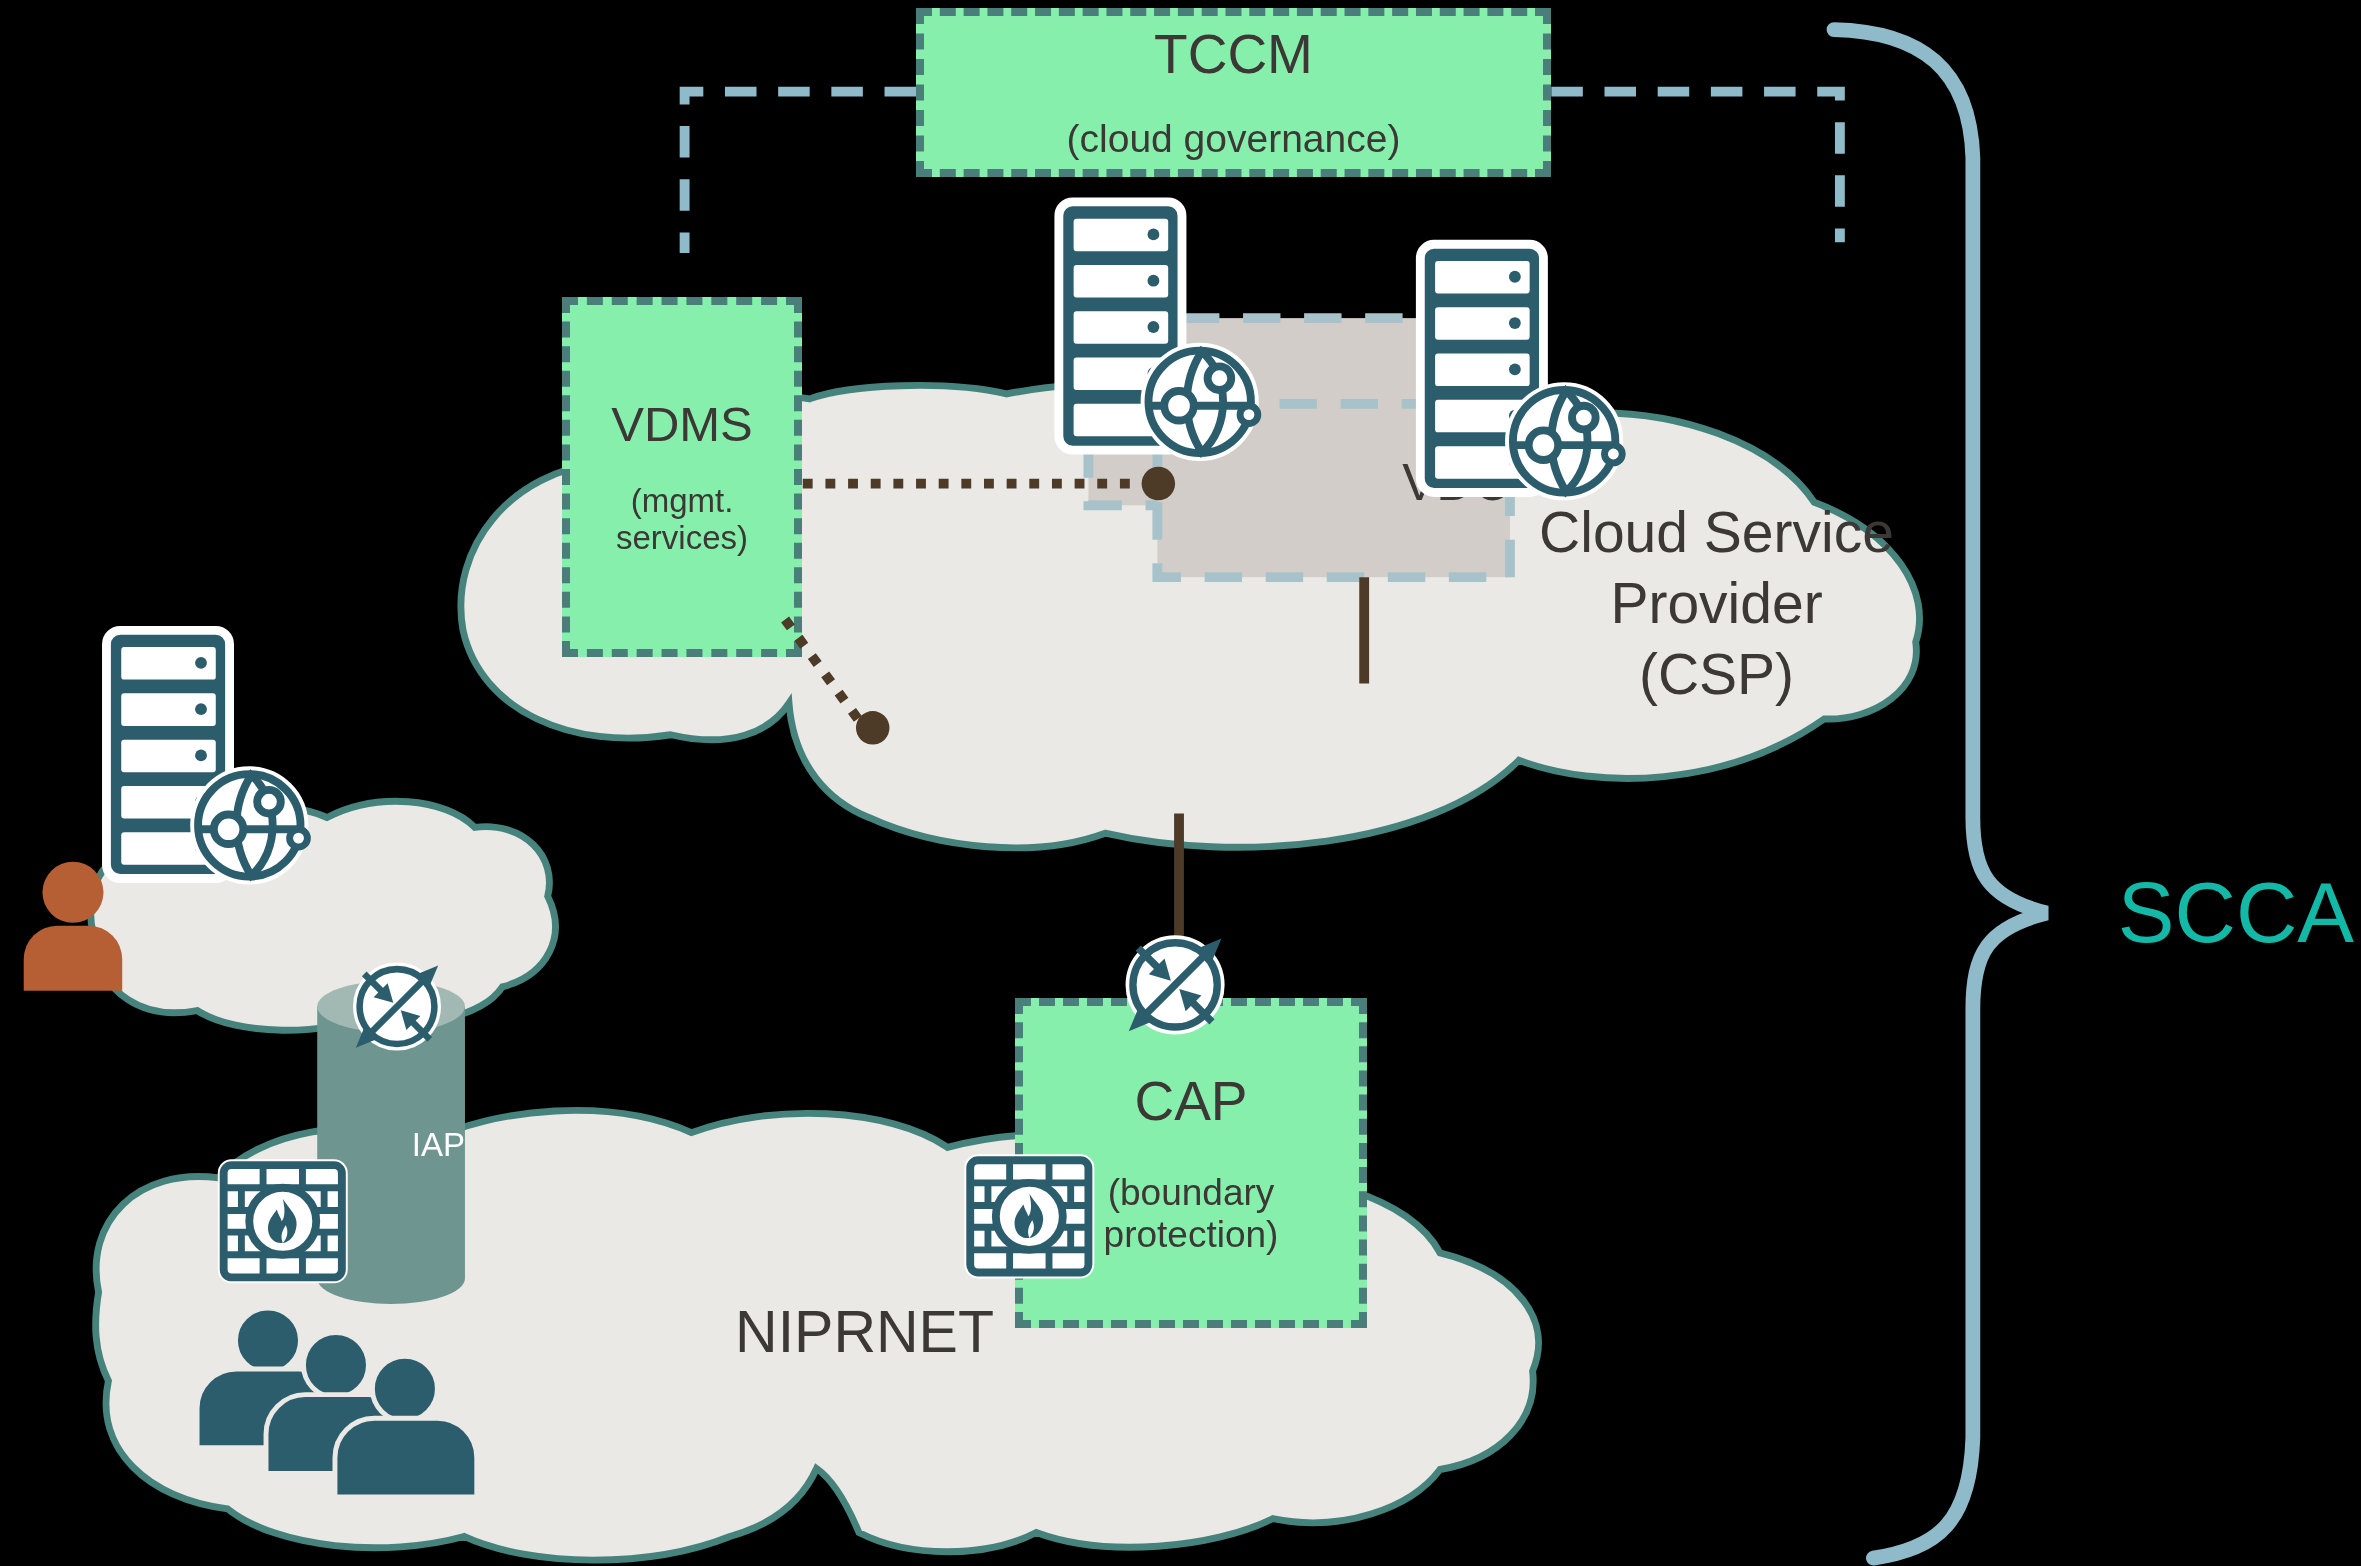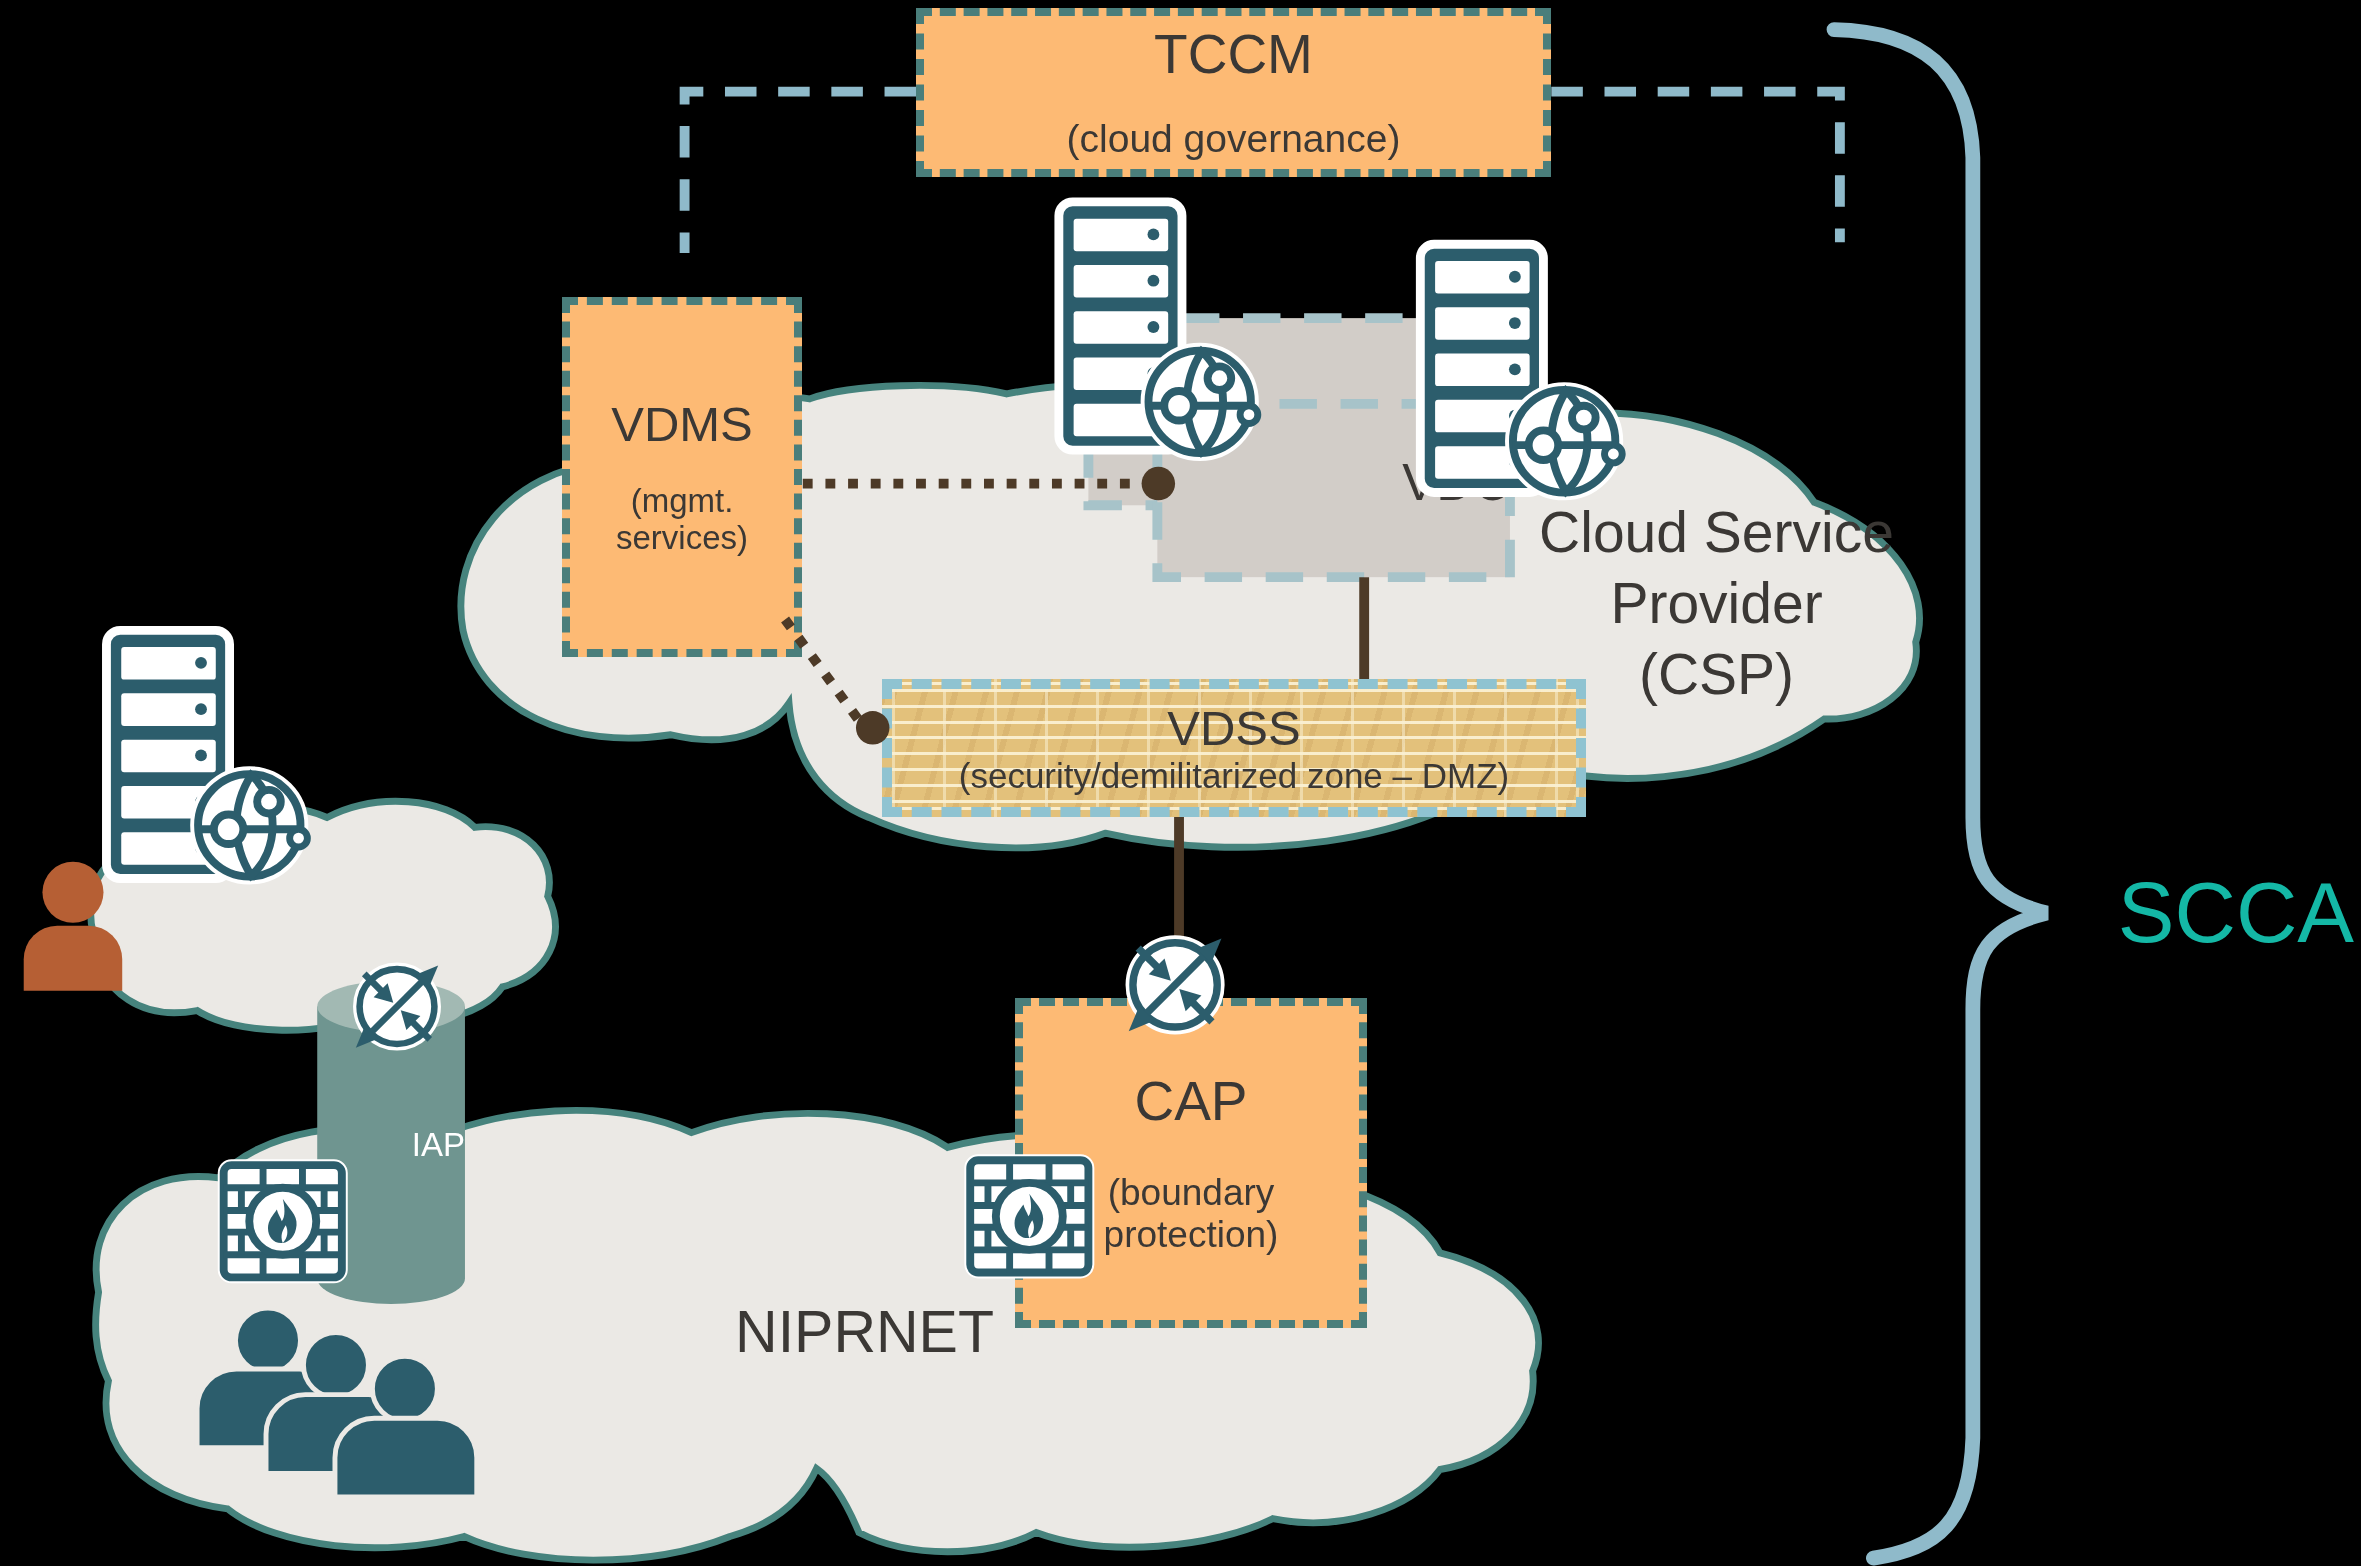--- a/index.html
+++ b/index.html
@@ -6,21 +6,21 @@
   #canvas{position:relative;width:2361px;height:1566px;background:#000;overflow:hidden;
           font-family:"Liberation Sans", sans-serif;color:#3b3835;}
   svg.layer{position:absolute;left:0;top:0;width:2361px;height:1566px;pointer-events:none;}
   .box{position:absolute;box-sizing:border-box;display:flex;flex-direction:column;
        align-items:center;justify-content:center;text-align:center;line-height:1.12;}
   .box .t1{font-weight:400;}
   .box .t2{font-weight:400;}
   .lbl{position:absolute;display:flex;align-items:center;justify-content:flex-end;
        text-align:center;line-height:1.25;}
   
-  .orange{background:#fdba74;border:8.9px dashed #4A7E7B;gap:32px;}
+  .orange{background:#86efac;border:8.9px dashed #4A7E7B;gap:32px;}
   
   #vdss-box{
     background-color:#E3C17B;
     background-image:
       repeating-linear-gradient(to bottom, rgba(250,240,210,0.95) 0 3px, rgba(250,240,210,0) 3px 15.8px),
       repeating-linear-gradient(to right, rgba(250,240,210,0.55) 0 3px, rgba(250,240,210,0) 3px 51px),
       repeating-linear-gradient(105deg, rgba(196,156,88,0.28) 0 5.9px, rgba(196,156,88,0) 5.9px 29.6px);
     border:10.8px dashed #8FC3D1;
   }
 </style>
@@ -101,24 +101,20 @@
 
   <div class="box orange" id="vdms-box" style="left:562px;top:253px;width:240px;height:360px;margin-top:44px;">
     <div class="t1" style="font-size:49px;">VDMS</div>
     <div class="t2" style="font-size:33px;width:160px;">(mgmt. services)</div>
   </div>
 
   <div class="lbl" style="left:1157px;top:409px;width:353px;height:148px;font-size:51px;">
     <span>VDC</span>
   </div>
 
-  <div class="box" id="vdss-box" style="left:882px;top:679px;width:704px;height:138px;">
-    <div class="t1" style="font-size:49px;">VDSS</div>
-    <div class="t2" style="font-size:35px;">(security/demilitarized zone – DMZ)</div>
-  </div>
 
   <div class="lbl" style="left:1532px;top:542px;width:369px;height:123px;font-size:57px;">
     <span>Cloud Service Provider (CSP)</span>
   </div>
 
 
   <div class="lbl" style="left:317px;top:1115px;width:148px;height:59px;font-size:33px;color:#ffffff;">
     <span>IAP</span>
   </div>
 

